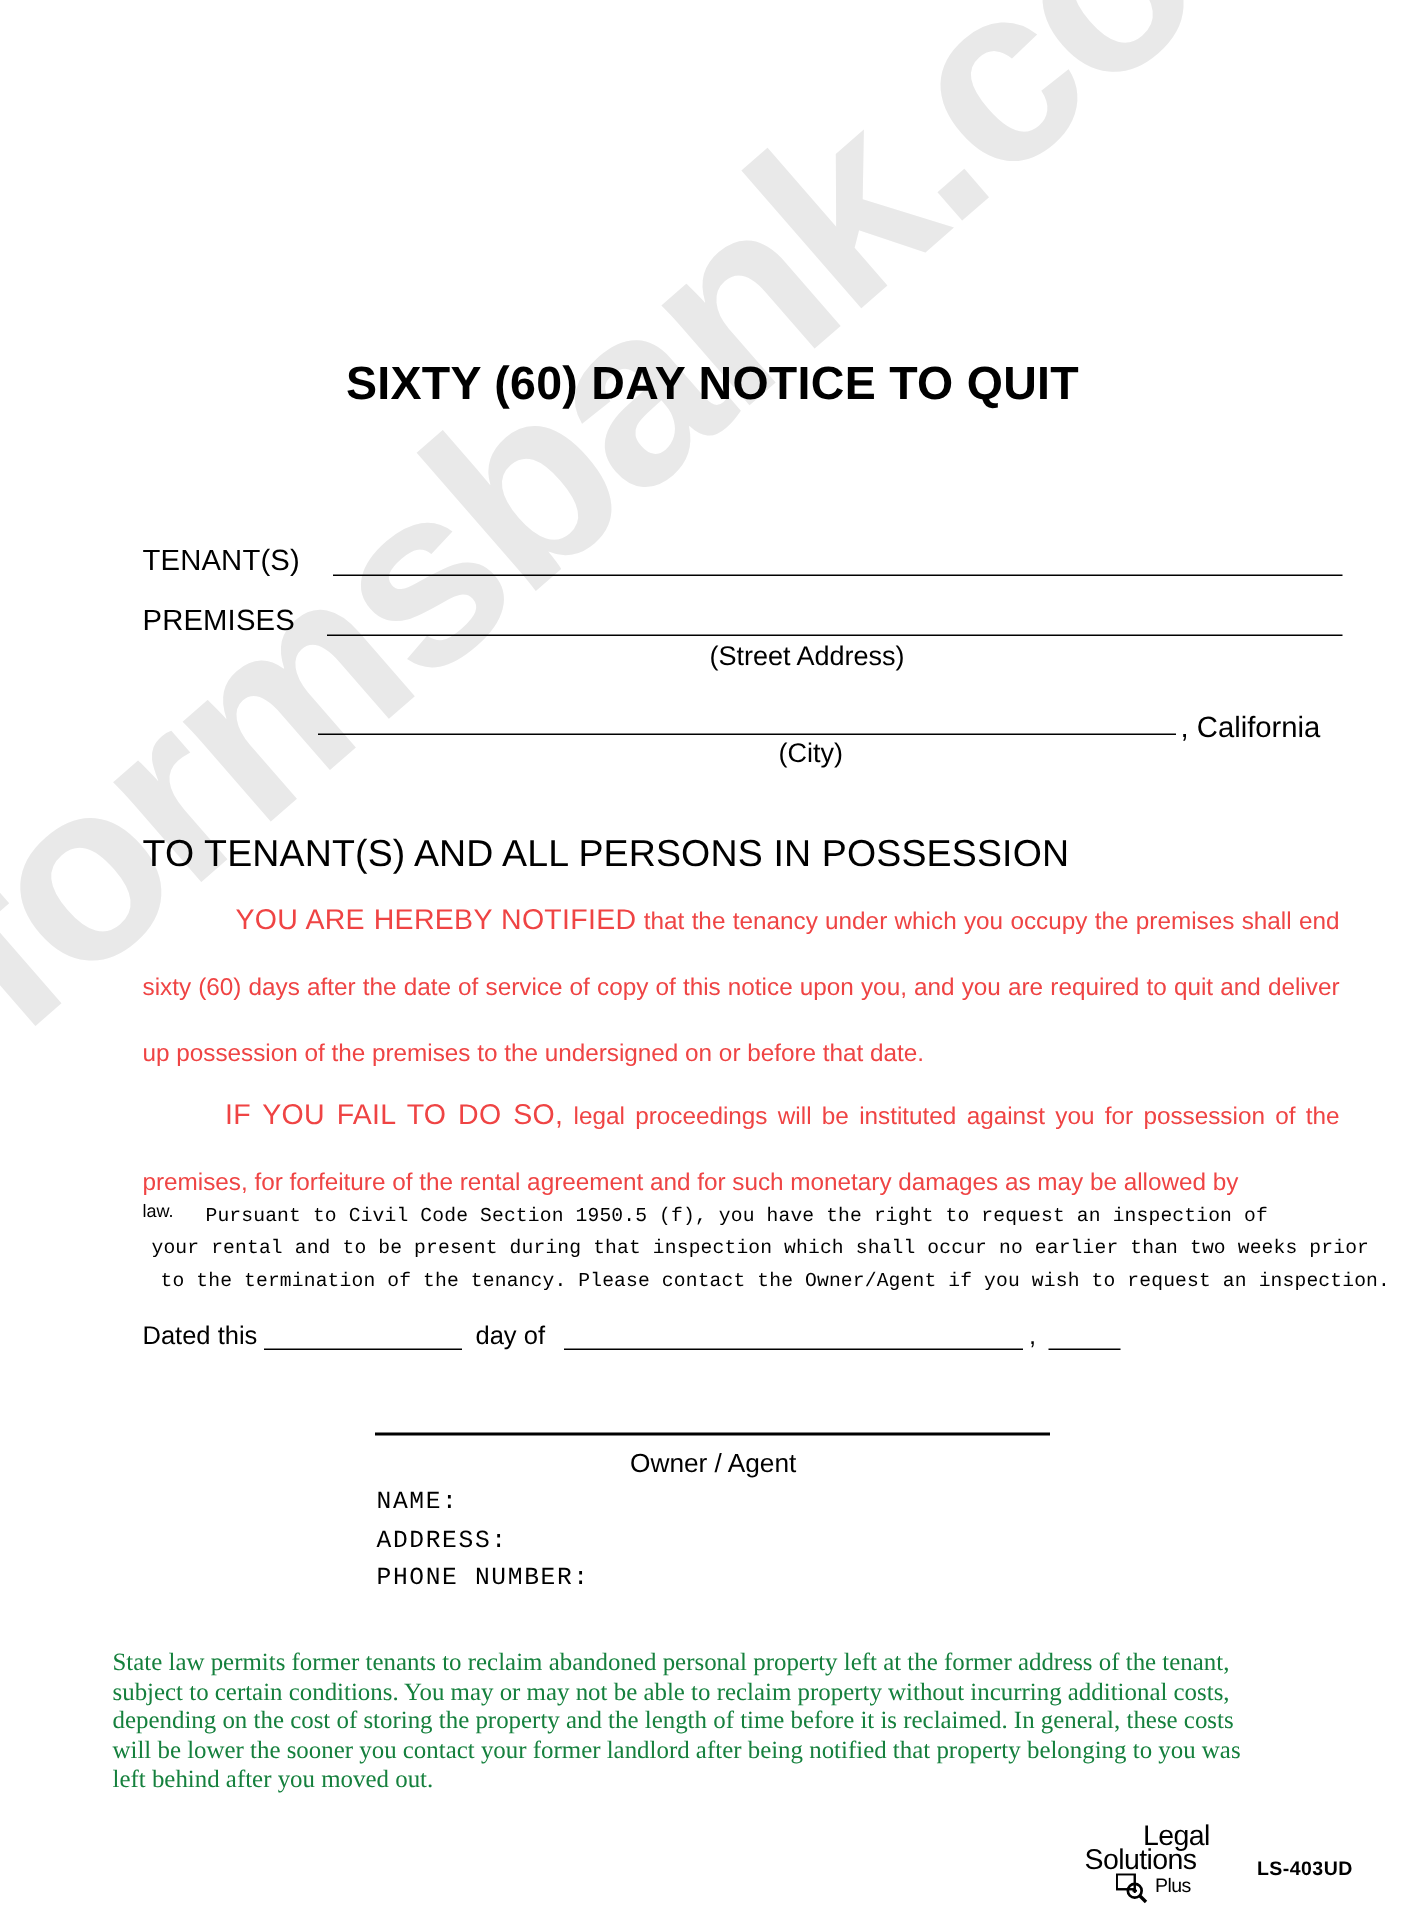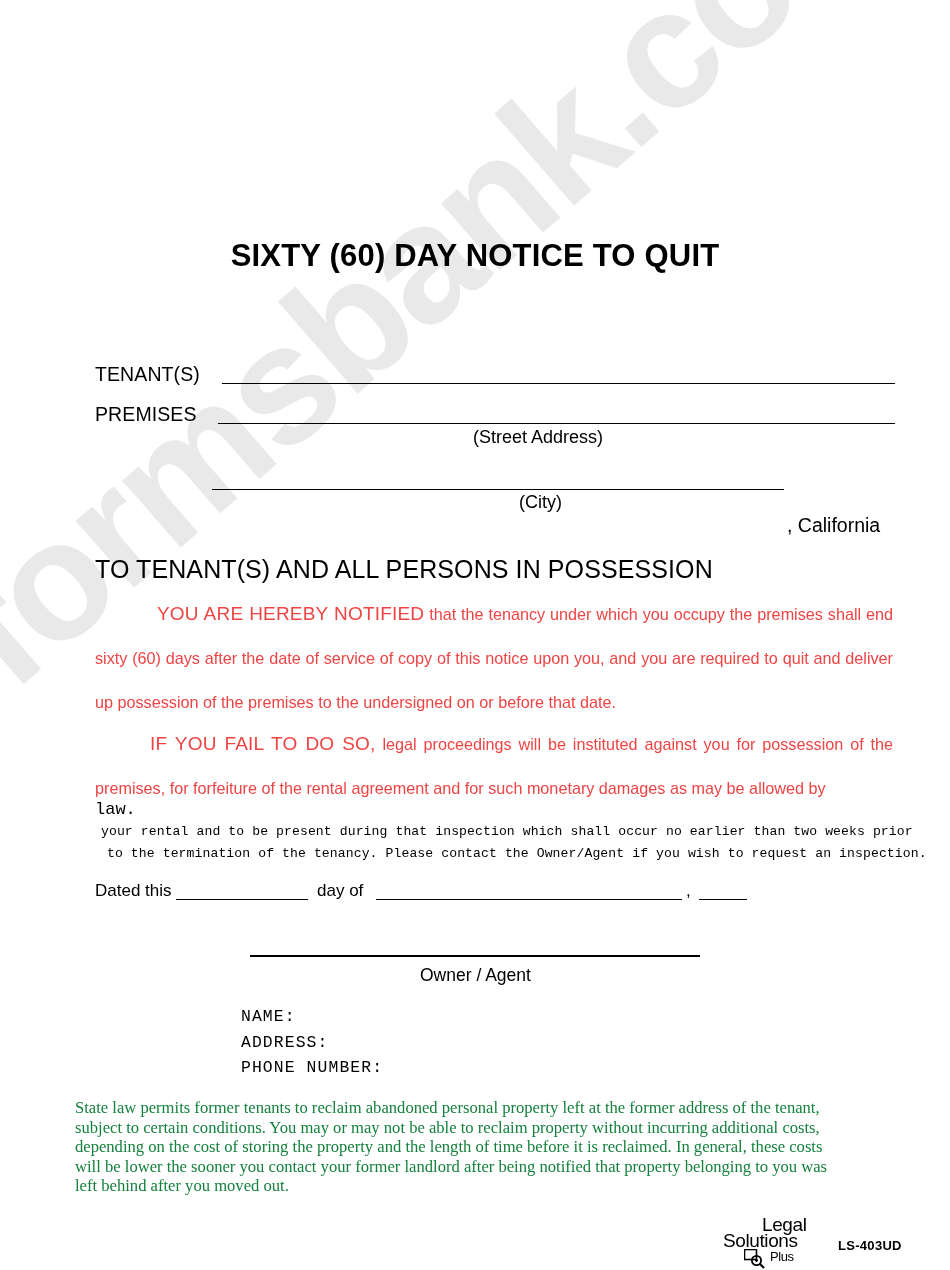--- a/index.html
+++ b/index.html
@@ -84,21 +84,20 @@
     font-size: 18px;
     white-space: nowrap;
   }
   #street-caption { left: 473px; top: 427px; }
   #city-caption   { left: 519px; top: 492px; }
   #state-text {
     left: 787px;
     top: 474px;
     font-size: 19.5px;
     white-space: nowrap;
-    margin-top: 40px;
   }
 
   
   #to-tenants {
     left: 95px;
     top: 555px;
     font-size: 25px;
     letter-spacing: 0.1px;
     white-space: nowrap;
   }
@@ -125,22 +124,21 @@
     left: 95px;
     top: 722px;
     width: 798px;
     text-indent: 55px;
   }
 
   
   #law-word {
     left: 95px;
     top: 800px;
-    font-size: 17px;
-    font-family: Liberation Mono, monospace;
+    font-size: 12px;
   }
   .mono-block {
     font-family: "Liberation Mono", "DejaVu Sans Mono", monospace;
     font-size: 13.1px;
     line-height: 21.5px;
     letter-spacing: 0.1px;
     white-space: nowrap;
   }
   #mono-line-1 { left: 137px; top: 800px; }
   #mono-line-2 { left: 101px; top: 821px; }
@@ -171,23 +169,22 @@
   
   #sig-rule { left: 250px; top: 955px; width: 450px; border-bottom-width: 2.2px; }
   #owner-agent-caption {
     left: 420px;
     top: 965px;
     font-size: 17.5px;
     white-space: nowrap;
     text-align: center;
   }
   #owner-fields {
-    left: 241px;
+    left: 251px;
     top: 988px;
-    margin-top: 16px;
   }
   #owner-fields .mono-field {
     font-family: "Liberation Mono", "DejaVu Sans Mono", monospace;
     font-size: 16.4px;
     line-height: 25.5px;
     letter-spacing: 1.1px;
     white-space: nowrap;
   }
 
   
@@ -280,20 +277,21 @@
       <span>that the tenancy under which you occupy the premises shall end sixty (60) days after the date of service of copy of this notice upon you, and you are required to quit and deliver up possession of the premises to the undersigned on or before that date.</span>
     </div>
 
     <div class="abs body-para" id="para-fail">
       <span class="lead">IF YOU FAIL TO DO SO,</span>
       <span>legal proceedings will be instituted against you for possession of the premises, for forfeiture of the rental agreement and for such monetary damages as may be allowed by</span>
     </div>
 
     <div class="abs" id="law-word">law.</div>
 
+    <div class="abs mono-block" id="mono-line-1">Pursuant to Civil Code Section 1950.5 (f), you have the right to request an inspection of</div>
     <div class="abs mono-block" id="mono-line-2">your rental and to be present during that inspection which shall occur no earlier than two weeks prior</div>
     <div class="abs mono-block" id="mono-line-3">to the termination of the tenancy. Please contact the Owner/Agent if you wish to request an inspection.</div>
 
     <div class="abs" id="dated-label">Dated this</div>
     <div class="abs rule" id="dated-rule-1"></div>
     <div class="abs" id="day-of-label">day of</div>
     <div class="abs rule" id="dated-rule-2"></div>
     <div class="abs" id="dated-comma">,</div>
     <div class="abs rule" id="dated-rule-3"></div>
 

